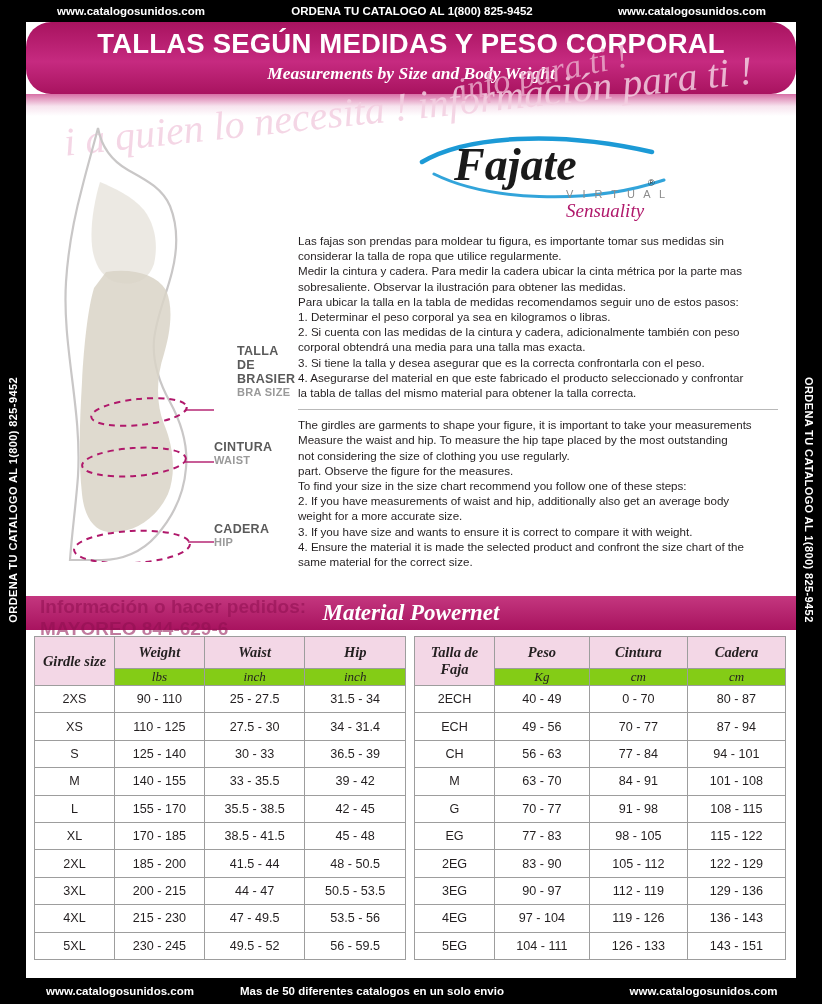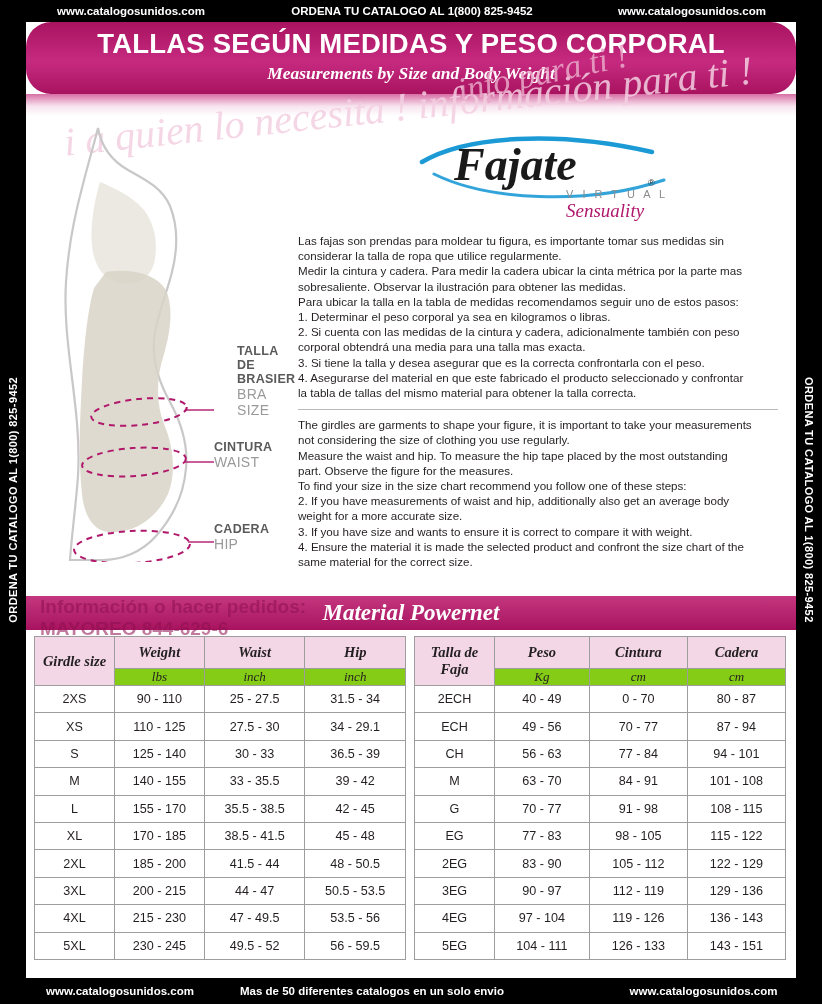--- a/index.html
+++ b/index.html
@@ -100,21 +100,21 @@
   
   .content { position:relative; height:480px; }
 
   .figure-wrap {
     position:absolute; left:10px; top:6px; width:250px; height:440px;
   }
   .fig-label {
     position:absolute; font-family:"Liberation Sans", sans-serif;
   }
   .fig-label .es { color:#5a5a5a; font-size:12.5px; font-weight:bold; letter-spacing:.3px; }
-  .fig-label .en { color:#9a9a9a; font-size:14px; font-weight:normal; letter-spacing:.3px; }
+  .fig-label .en { color:#9a9a9a; font-size:11px; font-weight:bold; letter-spacing:.3px; }
 
   .logo-wrap {
     position:absolute; left:390px; top:6px; width:300px; height:100px;
   }
 
   .text-block {
     position:absolute; left:272px; top:118px; width:480px;
     font-size:11.6px; line-height:14.2px; color:#231f20;
   }
   .text-block p { margin:0 0 1px 0; }
@@ -272,22 +272,22 @@
         <p>1. Determinar el peso corporal ya sea en kilogramos o libras.</p>
         <p>2. Si cuenta con las medidas de la cintura y cadera, adicionalmente también con peso</p>
         <p>corporal obtendrá una media para una talla mas exacta.</p>
         <p>3. Si tiene la talla y desea asegurar que es la correcta confrontarla con el peso.</p>
         <p>4. Asegurarse del material en que este fabricado el producto seleccionado y confrontar</p>
         <p>la tabla de tallas del mismo material para obtener la talla correcta.</p>
       </div>
       <div class="divider"></div>
       <div>
         <p>The girdles are garments to shape your figure, it is important to take your measurements</p>
+        <p>Measure the waist and hip. To measure the hip tape placed by the most outstanding</p>
         <p>not considering the size of clothing you use regularly.</p>
-        <p>Measure the waist and hip. To measure the hip tape placed by the most outstanding</p>
         <p>part. Observe the figure for the measures.</p>
         <p>To find your size in the size chart recommend you follow one of these steps:</p>
         <p>2. If you have measurements of waist and hip, additionally also get an average body</p>
         <p>weight for a more accurate size.</p>
         <p>3. If you have size and wants to ensure it is correct to compare it with weight.</p>
         <p>4. Ensure the material it is made the selected product and confront the size chart of the</p>
         <p>same material for the correct size.</p>
       </div>
     </div>
   </div>
@@ -320,21 +320,21 @@
         <tr>
             <td>2XS</td>
             <td>90 - 110</td>
             <td>25 - 27.5</td>
             <td>31.5 - 34</td>
           </tr>
         <tr>
             <td>XS</td>
             <td>110 - 125</td>
             <td>27.5 - 30</td>
-            <td>34 - 29.1</td>
+            <td>34 - 31.4</td>
           </tr>
         <tr>
             <td>S</td>
             <td>125 - 140</td>
             <td>30 - 33</td>
             <td>36.5 - 39</td>
           </tr>
         <tr>
             <td>M</td>
             <td>140 - 155</td>

